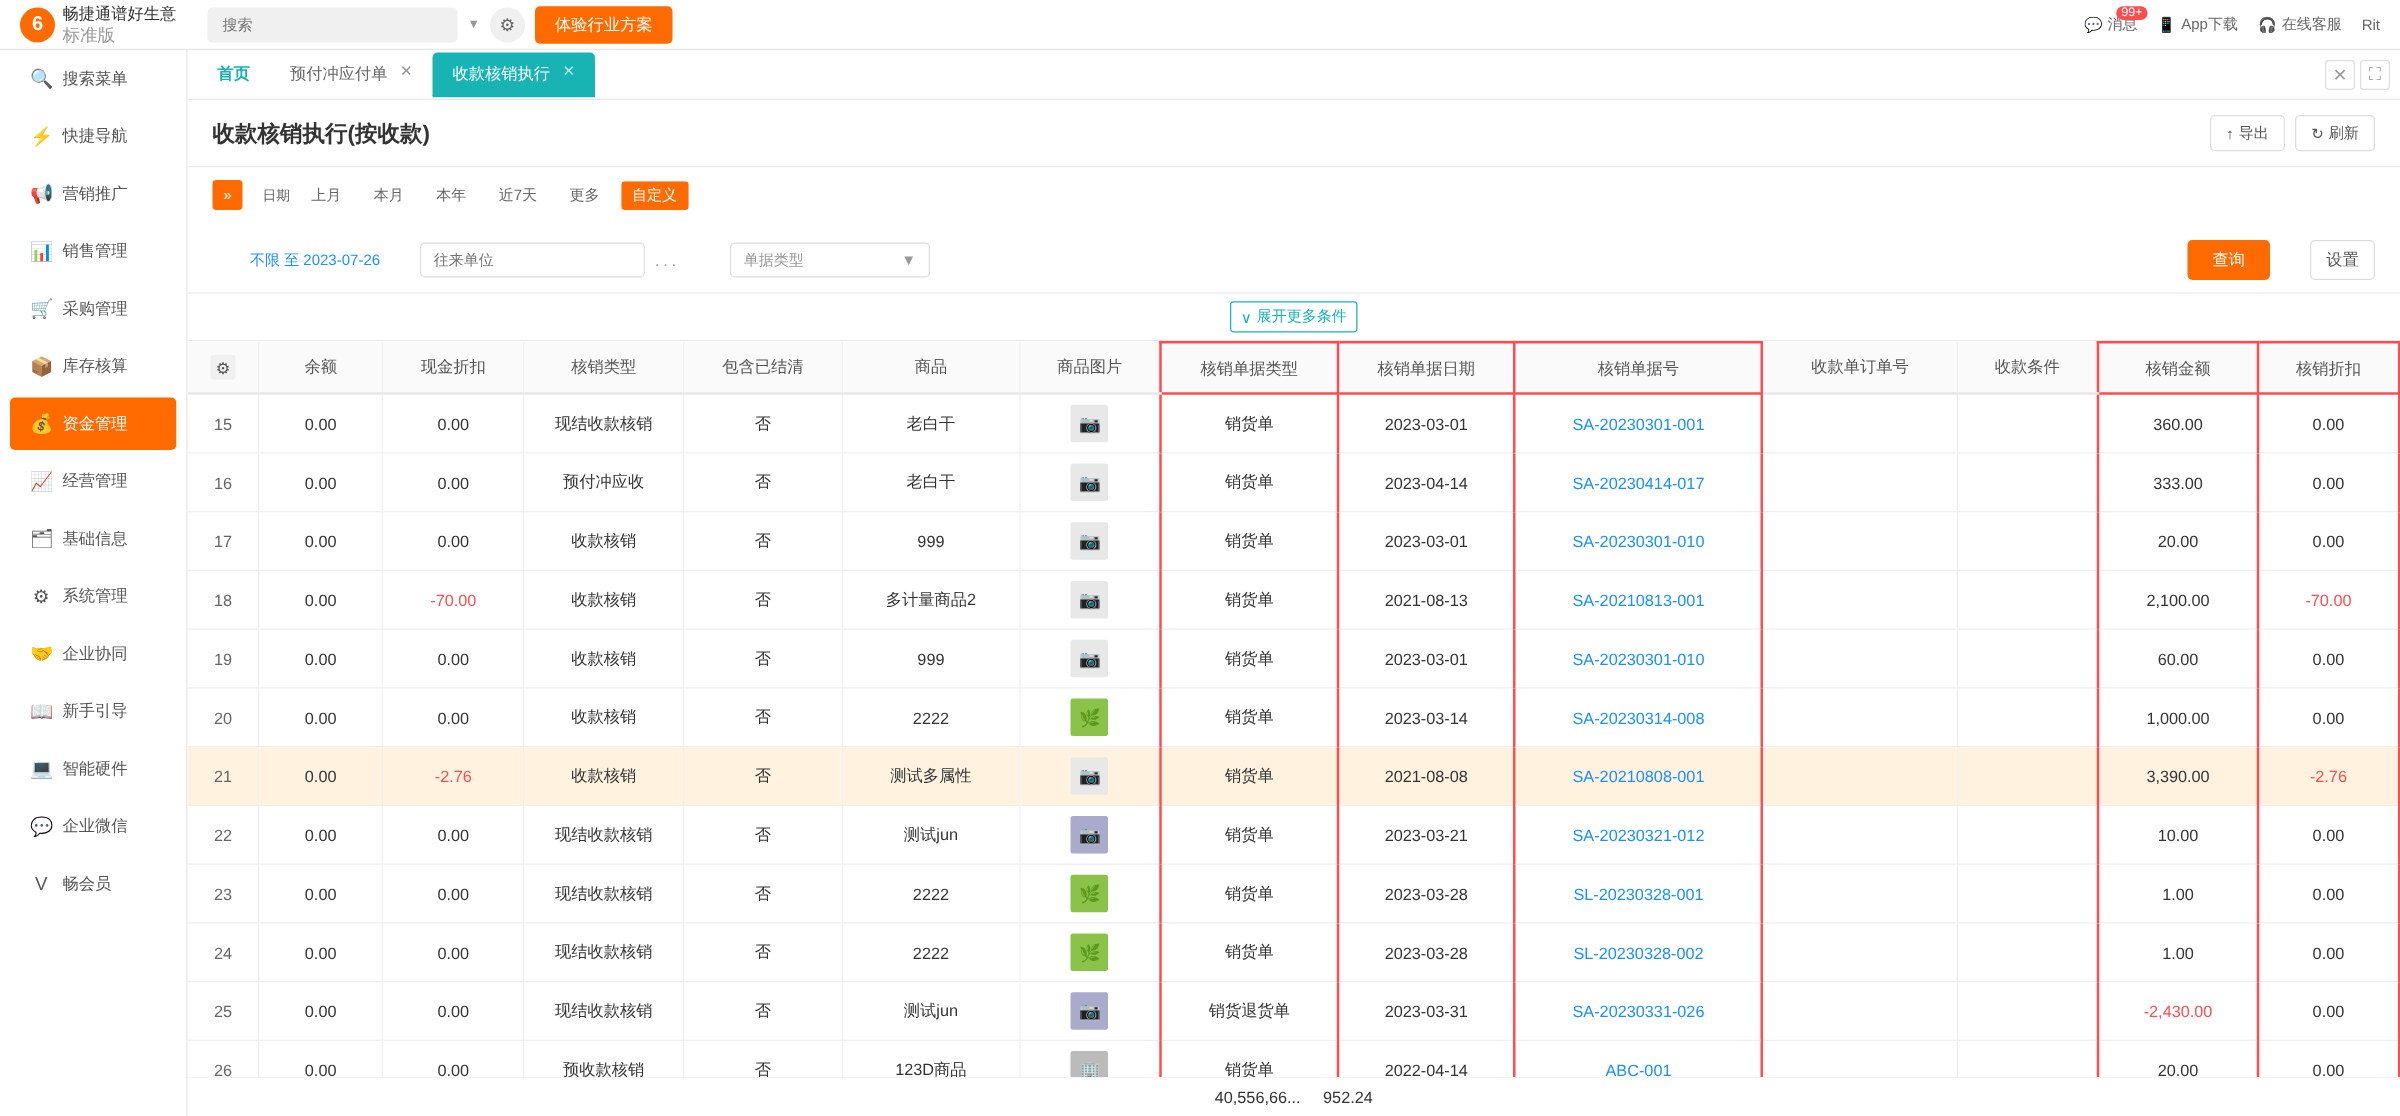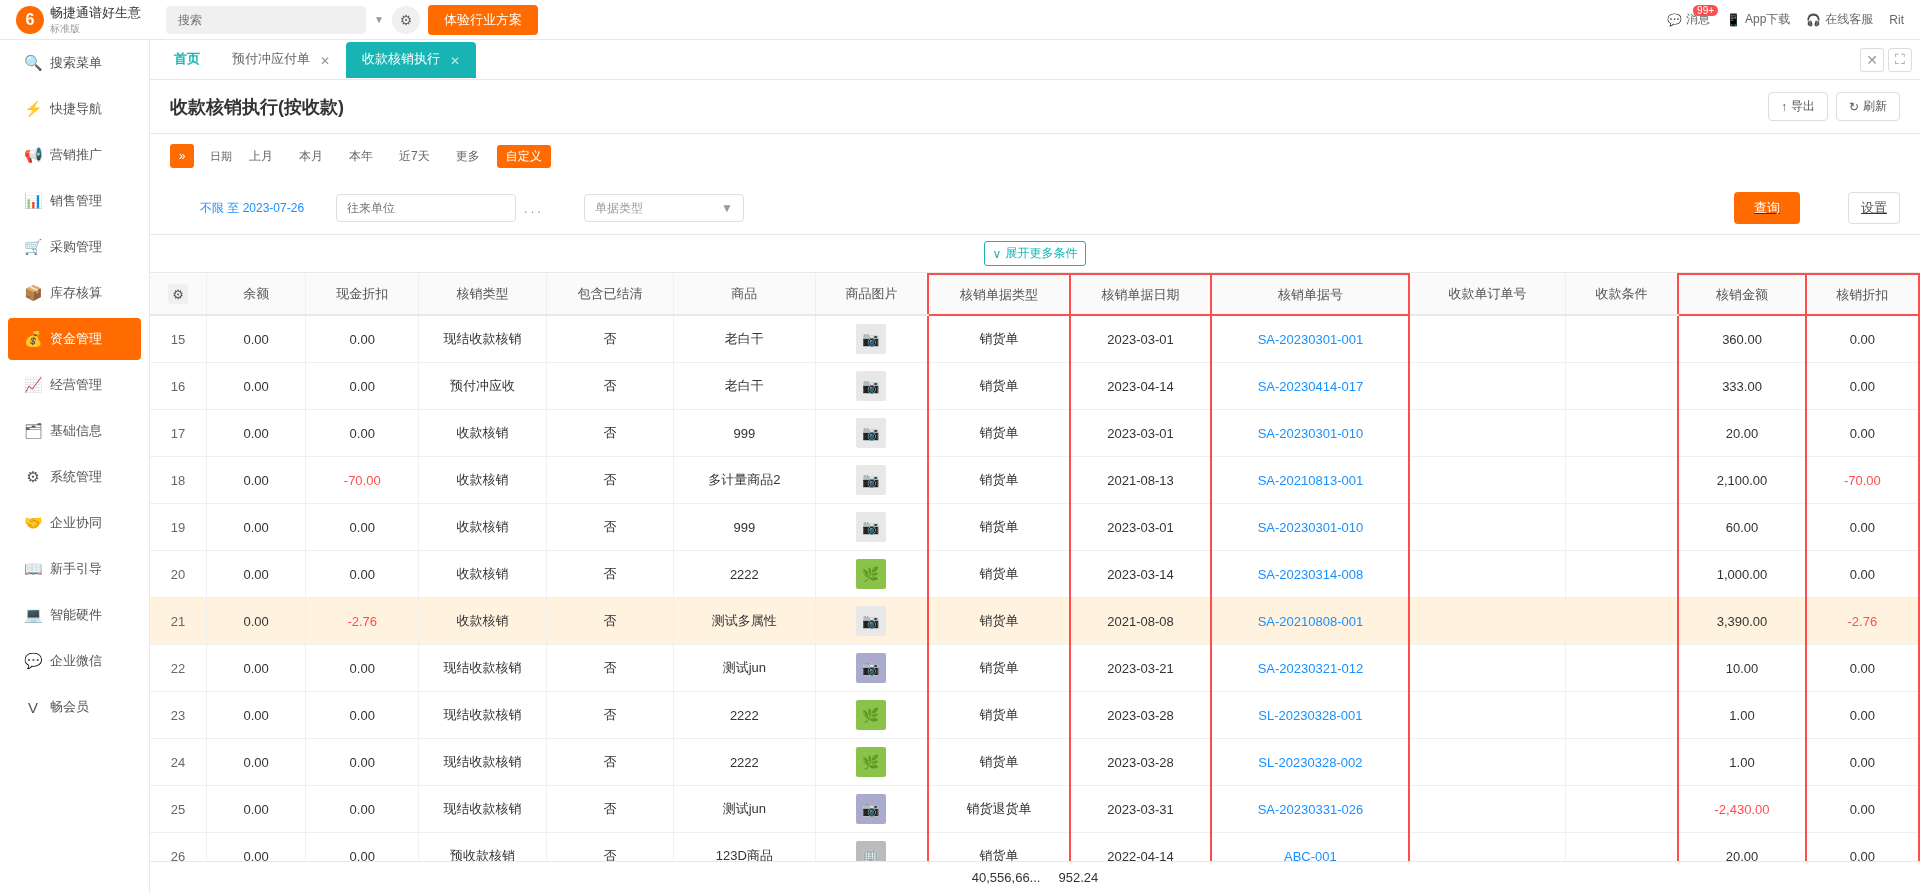--- a/index.html
+++ b/index.html
@@ -3,21 +3,21 @@
   <meta charset="utf-8">
   <style>
     * { box-sizing: border-box; margin: 0; padding: 0; }
     body { font-family: 'Microsoft YaHei', Arial, sans-serif; font-size: 13px; background: #f5f5f5; color: #333; overflow: hidden; }
 
     
     .top-bar { height: 40px; background: #fff; display: flex; align-items: center; padding: 0 16px; border-bottom: 1px solid #e8e8e8; position: relative; z-index: 10; }
     .top-bar-logo { display: flex; align-items: center; gap: 6px; width: 150px; }
     .logo-icon { width: 28px; height: 28px; background: #ff6b00; border-radius: 50%; display: flex; align-items: center; justify-content: center; color: white; font-size: 16px; font-weight: bold; flex-shrink: 0; }
     .logo-text { font-size: 13px; color: #333; }
-    .logo-sub { font-size: 10px; color: #999; }
+    .logo-sub { font-size: 14px; color: #999; }
     .top-bar-search { flex: 1; display: flex; align-items: center; gap: 8px; }
     .search-box { background: #f0f0f0; border: none; border-radius: 4px; padding: 4px 12px; width: 200px; font-size: 12px; color: #999; height: 28px; }
     .dropdown-arrow { color: #999; font-size: 10px; }
     .gear-btn { width: 28px; height: 28px; background: #f0f0f0; border-radius: 50%; display: flex; align-items: center; justify-content: center; color: #666; cursor: pointer; font-size: 14px; }
     .industry-btn { background: #ff6b00; color: white; border: none; border-radius: 4px; padding: 6px 16px; font-size: 13px; cursor: pointer; }
     .top-bar-right { display: flex; align-items: center; gap: 16px; margin-left: auto; }
     .msg-btn { display: flex; align-items: center; gap: 4px; color: #666; font-size: 12px; cursor: pointer; position: relative; }
     .badge { background: #ff4d4f; color: white; border-radius: 10px; padding: 0 4px; font-size: 10px; position: absolute; top: -6px; right: -8px; min-width: 18px; text-align: center; }
     .app-btn, .service-btn { display: flex; align-items: center; gap: 4px; color: #666; font-size: 12px; cursor: pointer; }
     .user-info { color: #666; font-size: 12px; }
@@ -30,21 +30,21 @@
     .nav-item { display: flex; align-items: center; gap: 8px; padding: 12px 16px; cursor: pointer; color: #555; font-size: 13px; border-radius: 4px; margin: 2px 8px; }
     .nav-item.active { background: #ff6b00; color: white; border-radius: 4px; }
     .nav-item .nav-icon { font-size: 15px; width: 18px; text-align: center; flex-shrink: 0; }
     .nav-item .nav-label { font-size: 13px; }
 
     
     .content-area { flex: 1; display: flex; flex-direction: column; overflow: hidden; }
 
     
     .tabs-bar { background: white; border-bottom: 1px solid #e8e8e8; display: flex; align-items: center; padding: 0 8px; height: 40px; }
-    .tab { display: flex; align-items: flex-end; gap: 6px; padding: 8px 16px; cursor: pointer; color: #666; font-size: 13px; border-bottom: 2px solid transparent; white-space: nowrap; }
+    .tab { display: flex; align-items: flex-start; gap: 6px; padding: 8px 16px; cursor: pointer; color: #666; font-size: 13px; border-bottom: 2px solid transparent; white-space: nowrap; }
     .tab.active { color: #fff; background: #18b4b4; border-radius: 4px 4px 0 0; border-bottom: 2px solid #18b4b4; }
     .tab-close { font-size: 12px; color: inherit; margin-left: 4px; opacity: 0.7; }
     .tab-home { color: #18b4b4; font-weight: bold; }
     .tabs-bar-actions { margin-left: auto; display: flex; gap: 4px; }
     .tab-action-btn { width: 24px; height: 24px; display: flex; align-items: center; justify-content: center; color: #999; cursor: pointer; font-size: 14px; border: 1px solid #ddd; border-radius: 3px; }
 
     
     .page-content { flex: 1; overflow: hidden; background: #f5f5f5; display: flex; flex-direction: column; }
     .page-header { background: white; padding: 12px 20px; border-bottom: 1px solid #e8e8e8; display: flex; align-items: center; justify-content: space-between; }
     .page-title { font-size: 18px; font-weight: bold; color: #333; }
@@ -255,21 +255,21 @@
           <input class="filter-input" placeholder="往来单位" type="text" style="">
           <span class="filter-dots">...</span>
         </div>
         <div class="filter-section" style="margin-left:20px;">
           <span class="filter-label"></span>
           <div class="filter-select">
             <span>单据类型</span>
             <span>▼</span>
           </div>
         </div>
-        <div style="margin-left:auto;display:flex;gap:24px;text-decoration:underline;">
+        <div style="margin-left:auto;display:flex;gap:8px;">
           <button class="query-btn">查询</button>
           <button class="settings-btn">设置</button>
         </div>
       </div>
 
       <div class="expand-row">
         <div class="expand-btn">
           <span>∨</span>
           <span>展开更多条件</span>
         </div>

